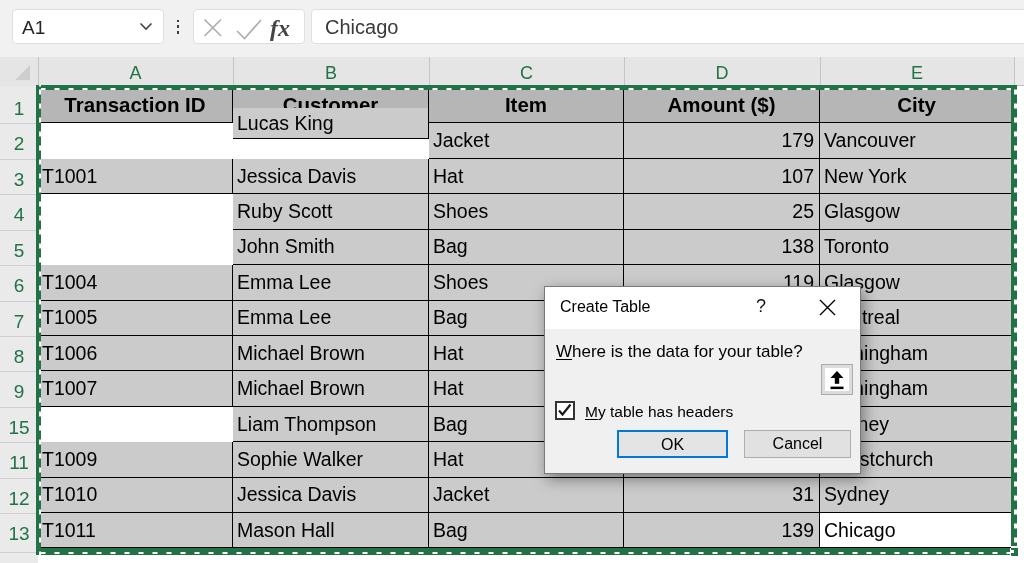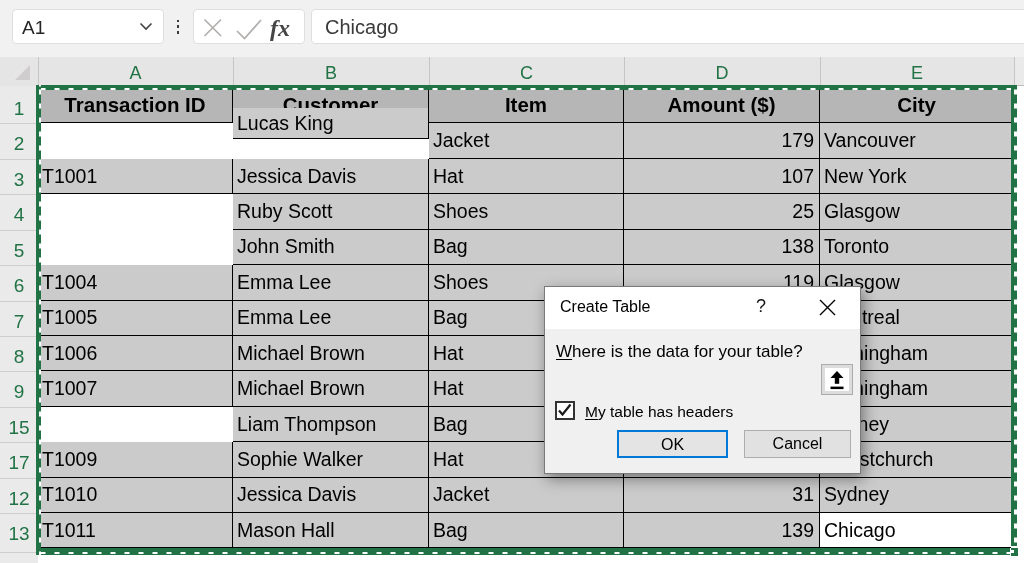--- a/index.html
+++ b/index.html
@@ -132,21 +132,21 @@
 <div class="rnum" style="top:265.1px;height:35.42px">6</div>
 <div class="rline" style="top:265.1px"></div>
 <div class="rnum" style="top:300.5px;height:35.42px">7</div>
 <div class="rline" style="top:300.5px"></div>
 <div class="rnum" style="top:335.9px;height:35.42px">8</div>
 <div class="rline" style="top:335.9px"></div>
 <div class="rnum" style="top:371.4px;height:35.42px">9</div>
 <div class="rline" style="top:371.4px"></div>
 <div class="rnum" style="top:406.8px;height:35.42px">15</div>
 <div class="rline" style="top:406.8px"></div>
-<div class="rnum" style="top:442.2px;height:35.42px">17</div>
+<div class="rnum" style="top:442.2px;height:35.42px">11</div>
 <div class="rline" style="top:442.2px"></div>
 <div class="rnum" style="top:477.6px;height:35.42px">12</div>
 <div class="rline" style="top:477.6px"></div>
 <div class="rnum" style="top:513.0px;height:35.42px">13</div>
 <div class="rline" style="top:513.0px"></div>
 
 <div class="cell hdr" style="left:38px;top:88.0px;width:195px;height:35.42px">Transaction ID</div>
 <div class="cell hdr" style="left:233px;top:88.0px;width:196px;height:35.42px">Customer</div>
 <div class="cell hdr" style="left:429px;top:88.0px;width:195px;height:35.42px">Item</div>
 <div class="cell hdr" style="left:624px;top:88.0px;width:196px;height:35.42px">Amount ($)</div>

